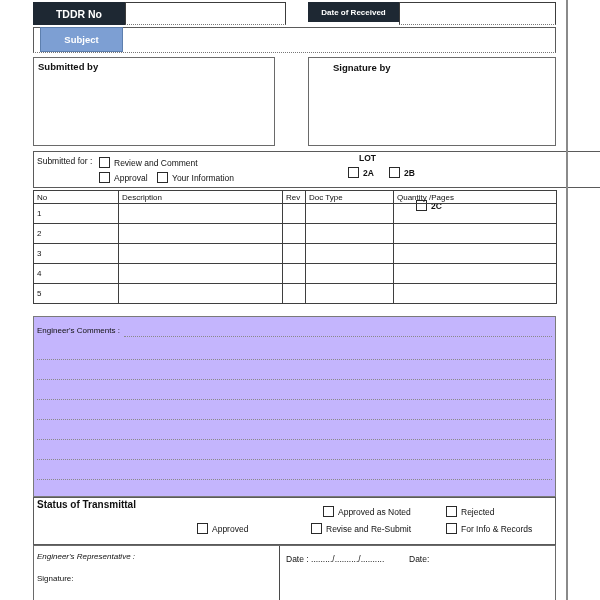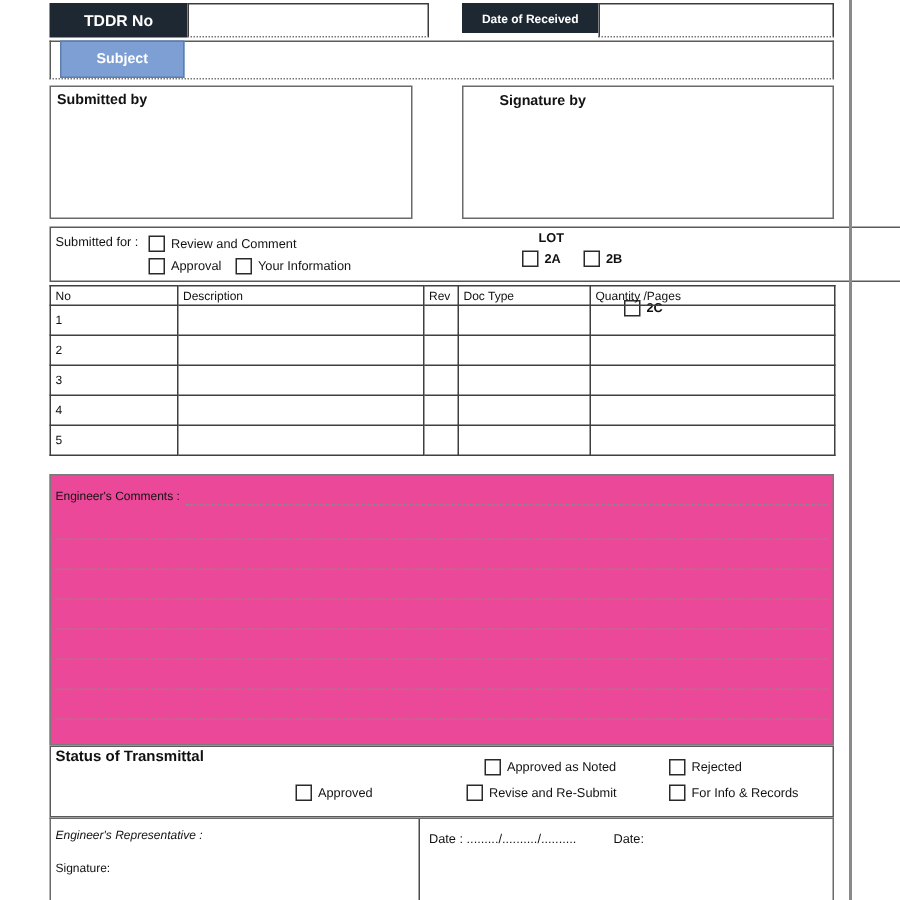--- a/index.html
+++ b/index.html
@@ -126,21 +126,21 @@
         <td>5</td>
         <td></td>
         <td></td>
         <td></td>
         <td></td>
       </tr>
     </tbody>
       </table>
   </div>
 
-  <div class="abs" style="left:33px;top:316px;width:523px;height:181px;border:1.5px solid #7a7a7a;background:#ec4899;">
+  <div class="abs" style="left:33px;top:316px;width:523px;height:181px;border:1.5px solid #7a7a7a;background:#c4b5fd;">
     <div class="abs lbl" style="left:3px;top:9px;font-size:8px;">Engineer's Comments :</div>
     <div class="dotline" style="left:90px;top:19px;"></div>
     <div class="dotline" style="top:42px;"></div>
     <div class="dotline" style="top:62px;"></div>
     <div class="dotline" style="top:82px;"></div>
     <div class="dotline" style="top:102px;"></div>
     <div class="dotline" style="top:122px;"></div>
     <div class="dotline" style="top:142px;"></div>
     <div class="dotline" style="top:162px;"></div>
   </div>

